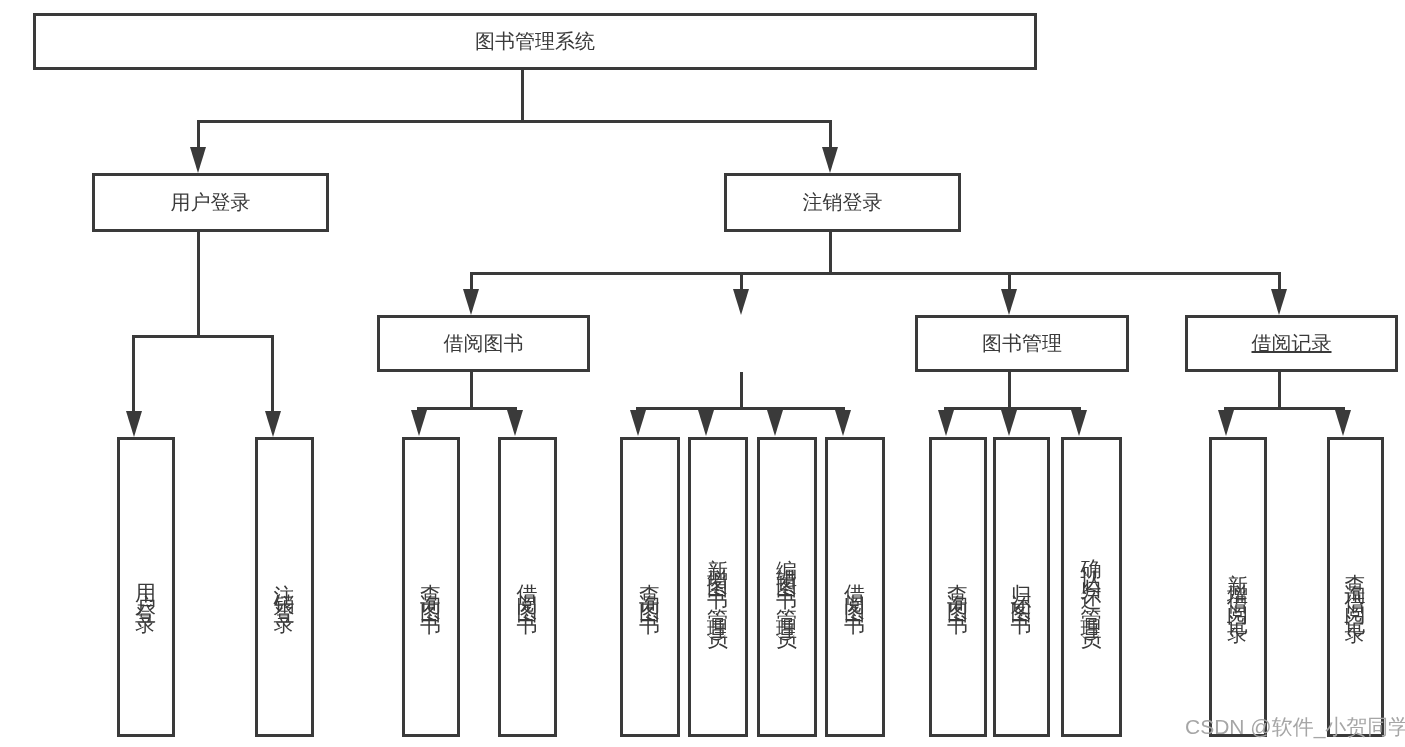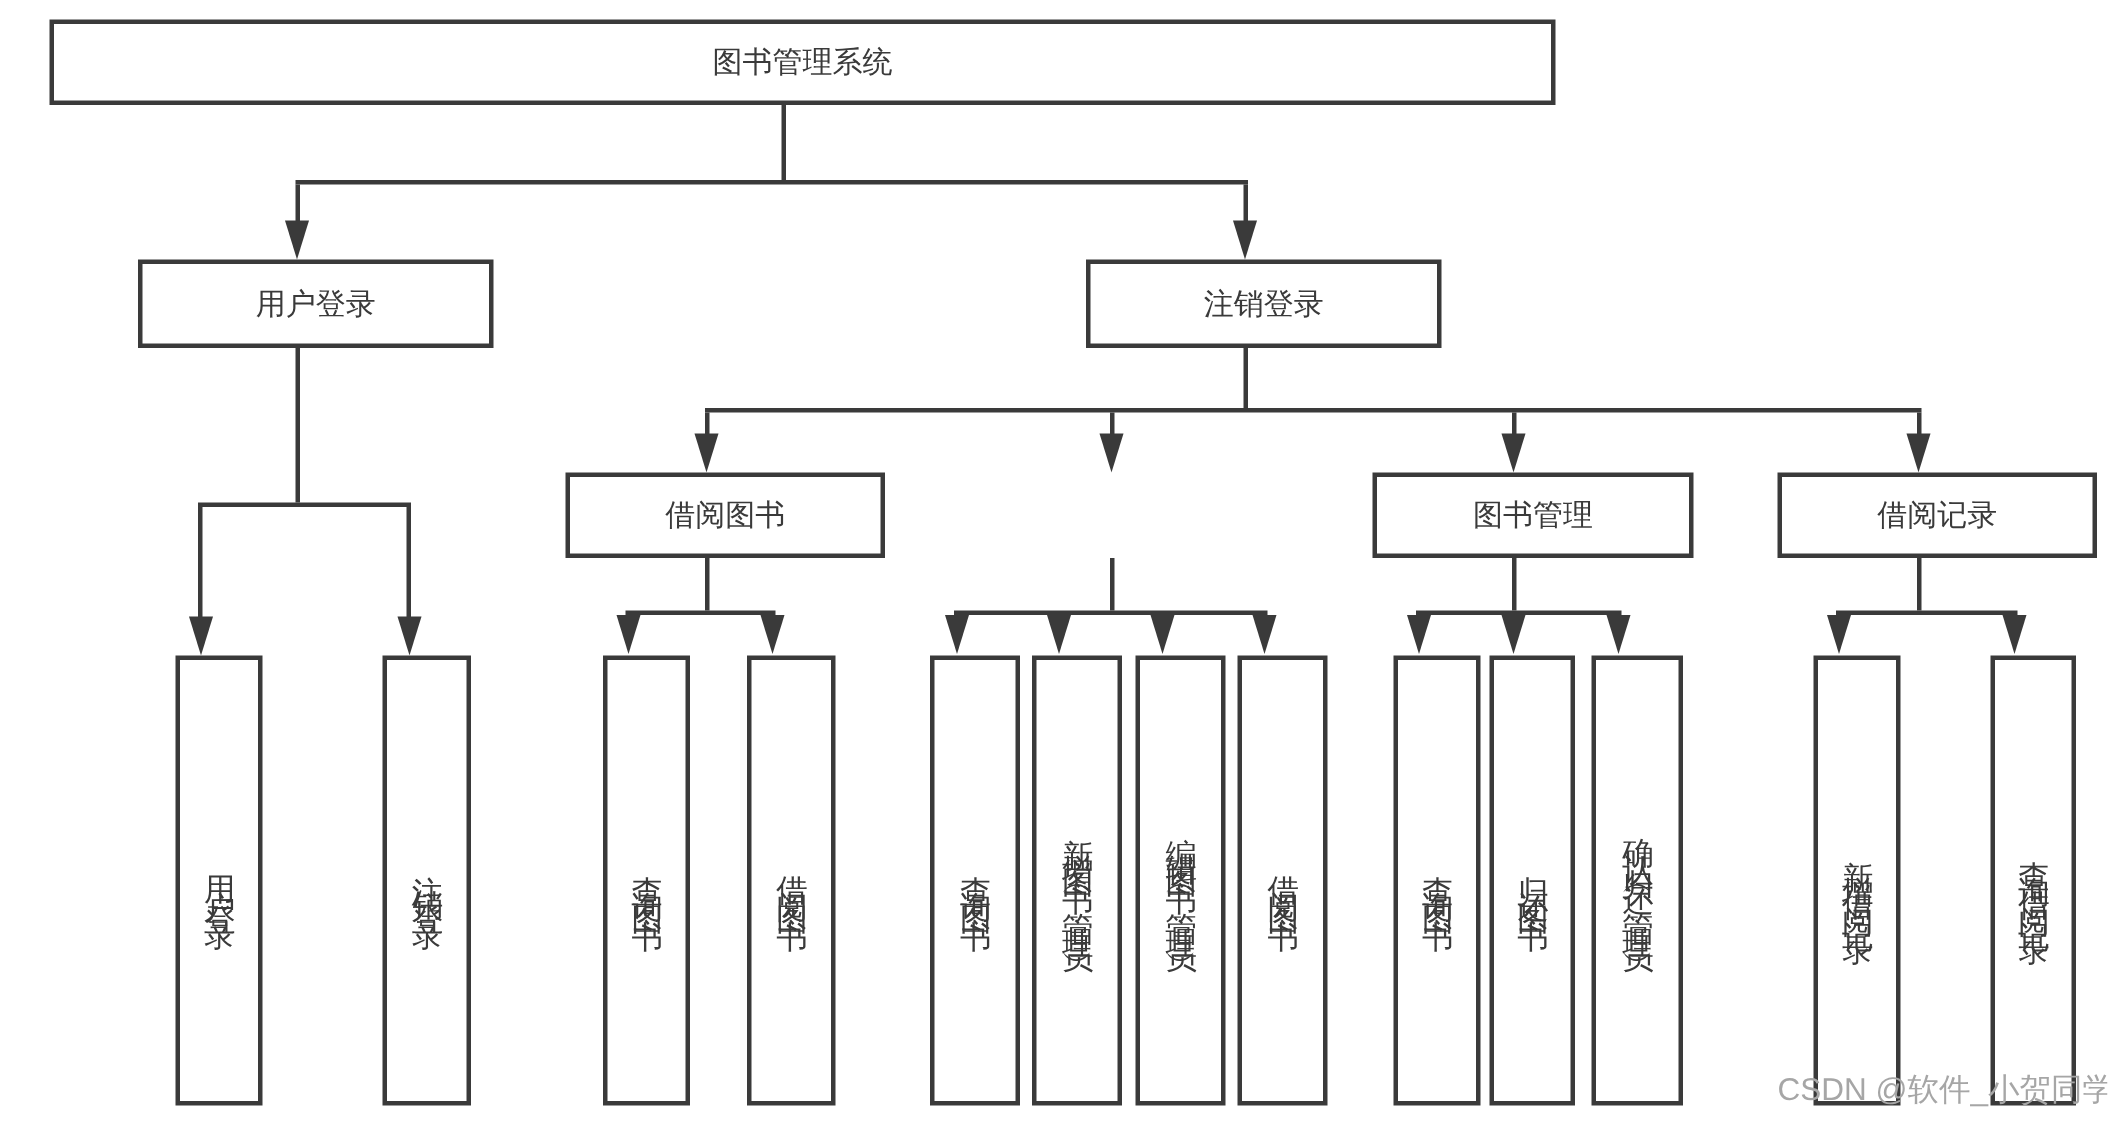--- a/index.html
+++ b/index.html
@@ -50,21 +50,21 @@
   <div class="box" style="left:712px;top:173px;width:237px;height:59px;">
     <span>注销登录</span>
   </div>
 
   <div class="box" style="left:365px;top:315px;width:213px;height:57px;">
     <span>借阅图书</span>
   </div>
   <div class="box" style="left:903px;top:315px;width:214px;height:57px;">
     <span>图书管理</span>
   </div>
-  <div class="box" style="left:1173px;top:315px;width:213px;height:57px;">
+  <div class="box" style="left:1173px;top:315px;width:213px;height:57px;text-decoration:underline;">
     <span>借阅记录</span>
   </div>
 
   <div class="box" style="left:105px;top:437px;width:58px;height:300px;">
     <span class="vtext">用户登录</span>
   </div>
   <div class="box" style="left:243px;top:437px;width:59px;height:300px;">
     <span class="vtext">注销登录</span>
   </div>
 

